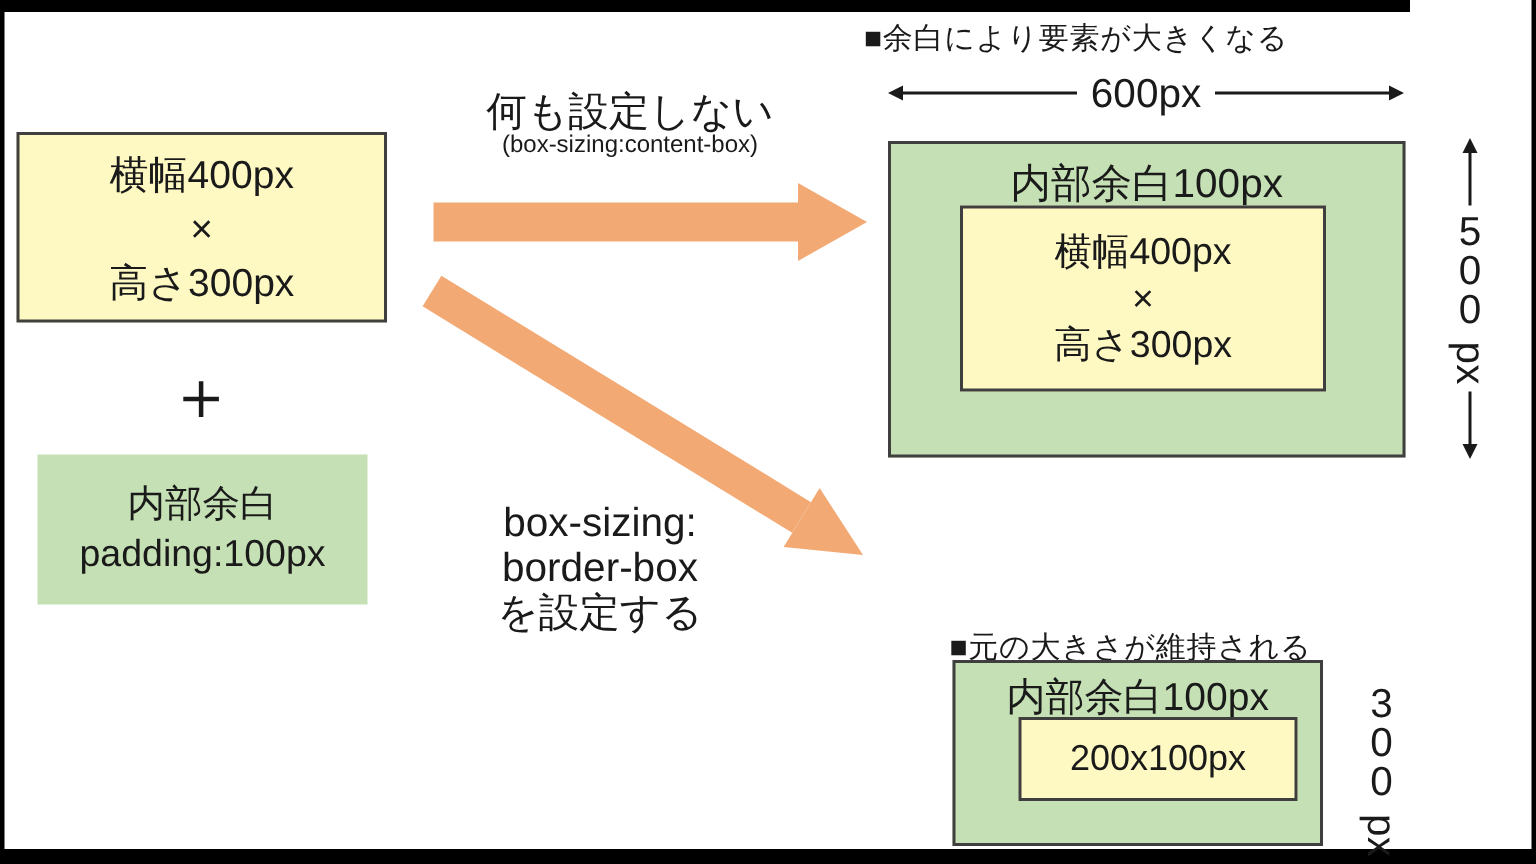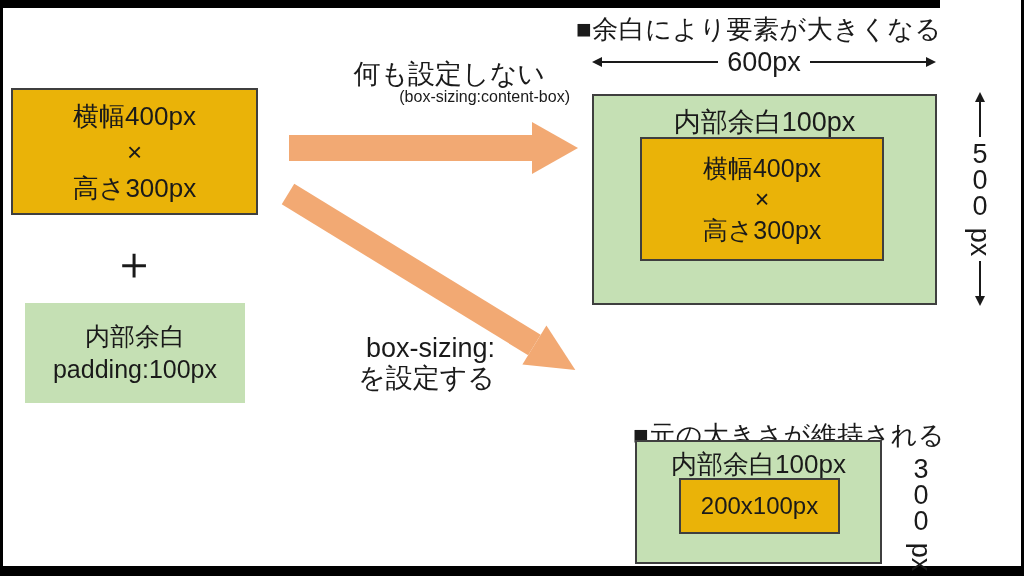--- a/index.html
+++ b/index.html
@@ -9,47 +9,47 @@
 
   
   .frame { position:absolute; background:#000000; }
   .frame-top    { left:0; top:0; width:940px; height:8px; }
   .frame-left   { left:0; top:0; width:3px; height:576px; }
   .frame-bottom { left:0; top:566px; width:1024px; height:10px; }
   .frame-right  { left:1021px; top:0; width:3px; height:576px; }
 
   
   .fillbox { position:absolute; display:flex; flex-direction:column; align-items:center; justify-content:center; text-align:center; }
-  .blue   { background:#eab308; border:2px solid #3f3f3f; }
+  .blue   { background:#fef9c3; border:2px solid #3f3f3f; }
   .green  { background:#C5E0B4; border:2px solid #3f3f3f;justify-content:center; }
   .green.noborder { border:none; }
 
   .blue-box-1 { left:11px; top:88px; width:247px; height:127px; font-size:26px; line-height:36px; }
   .plus-sign  { position:absolute; left:105px; top:233px; width:58px; text-align:center; font-size:46px; font-weight:400; }
   .green-box-1{ left:25px; top:303px; width:220px; height:100px; font-size:25px; line-height:33px; }
 
   
-  .lbl { position:absolute; text-align:right; }
+  .lbl { position:absolute; text-align:center; }
   .lbl-no-setting  { left:295px; top:56px;  width:250px; font-size:27px; }
   .lbl-content-box { left:270px; top:88px;  width:300px; font-size:16px; }
   .lbl-border-box  { left:305px; top:333px; width:190px; font-size:27px; line-height:30px; }
 
   
   .arrow-right { position:absolute; left:289px; top:122px; width:290px; height:52px; }
   .arrow-right .body { position:absolute; left:0; top:13px; width:243px; height:26px; background:#F2A973; }
   .arrow-right .head { position:absolute; left:243px; top:0; width:0; height:0;
       border-top:26px solid transparent; border-bottom:26px solid transparent; border-left:46px solid #F2A973; }
   .arrow-diag { position:absolute; left:288px; top:194px; width:0; height:0;
       transform:rotate(31.5deg); transform-origin:0 0; }
   .arrow-diag .body { position:absolute; left:0; top:-12px; width:289px; height:24px; background:#F2A973; }
   .arrow-diag .head { position:absolute; left:289px; top:-23px; width:0; height:0;
       border-top:23px solid transparent; border-bottom:23px solid transparent; border-left:48px solid #F2A973; }
 
   
-  .sec-title { position:absolute; font-size:26px; letter-spacing:0.5px; white-space:nowrap; }
+  .sec-title { position:absolute; font-size:20px; letter-spacing:0.5px; white-space:nowrap; }
   .sec-title-top    { left:576px; top:12px; }
   .sec-title-bottom { left:633px; top:373px;margin-top:45px; }
 
   
   .dim-h { position:absolute; display:flex; align-items:center;justify-content:space-between; }
   .dim-600 { left:592px; top:47px; width:344px; height:30px; }
   .dim-400 { left:635px; top:409px; width:243px; height:28px; }
   .dim-h .line { flex:1; height:0; border-top:2px solid #1a1a1a; }
   .dim-h .txt  { margin:0 9px; font-size:27px; white-space:nowrap; }
   .head-left  { width:0; height:0; border-top:5px solid transparent; border-bottom:5px solid transparent; border-right:10px solid #1a1a1a; }
@@ -64,21 +64,21 @@
   .vtext { display:flex; flex-direction:column; align-items:center; font-size:27px; line-height:26px; padding:4px 0; }
   .vtext .rot { display:block; transform:rotate(90deg); margin-top:8px; height:30px; line-height:30px; }
   .vtext-300 { position:absolute; left:899px; top:452px; width:44px; }
 
   
   .green-box-2 { left:592px; top:94px; width:345px; height:211px; justify-content:flex-start; }
   .green-box-2 .padlabel { margin-top:8px; font-size:27px; }
   .blue-box-2 { left:46px; top:41px; width:244px; height:124px; font-size:25px; line-height:31px; }
   .green-box-3 { left:635px; top:440px; width:247px; height:124px; justify-content:flex-start; }
   .green-box-3 .padlabel { margin-top:5px; font-size:26px; }
-  .blue-box-3 { left:42px; top:36px; width:161px; height:56px; font-size:24px; }
+  .blue-box-3 { left:42px; top:36px; width:186px; height:56px; font-size:24px; }
 </style>
 </head>
 <body>
 
 <div class="canvas">
 
   <div class="frame frame-top"></div>
   <div class="frame frame-left"></div>
   <div class="frame frame-bottom"></div>
   <div class="frame frame-right"></div>
@@ -104,20 +104,21 @@
     <div class="head"></div>
   </div>
 
   <div class="arrow-diag">
     <div class="body"></div>
     <div class="head"></div>
   </div>
 
   <div class="lbl lbl-border-box">
     <div>box-sizing:</div>
+    <div>border-box</div>
     <div>を設定する</div>
   </div>
 
   <div class="sec-title sec-title-top">■余白により要素が大きくなる</div>
 
   <div class="dim-h dim-600">
     <div class="head-left"></div>
     <div class="line"></div>
     <div class="txt">600px</div>
     <div class="line"></div>

